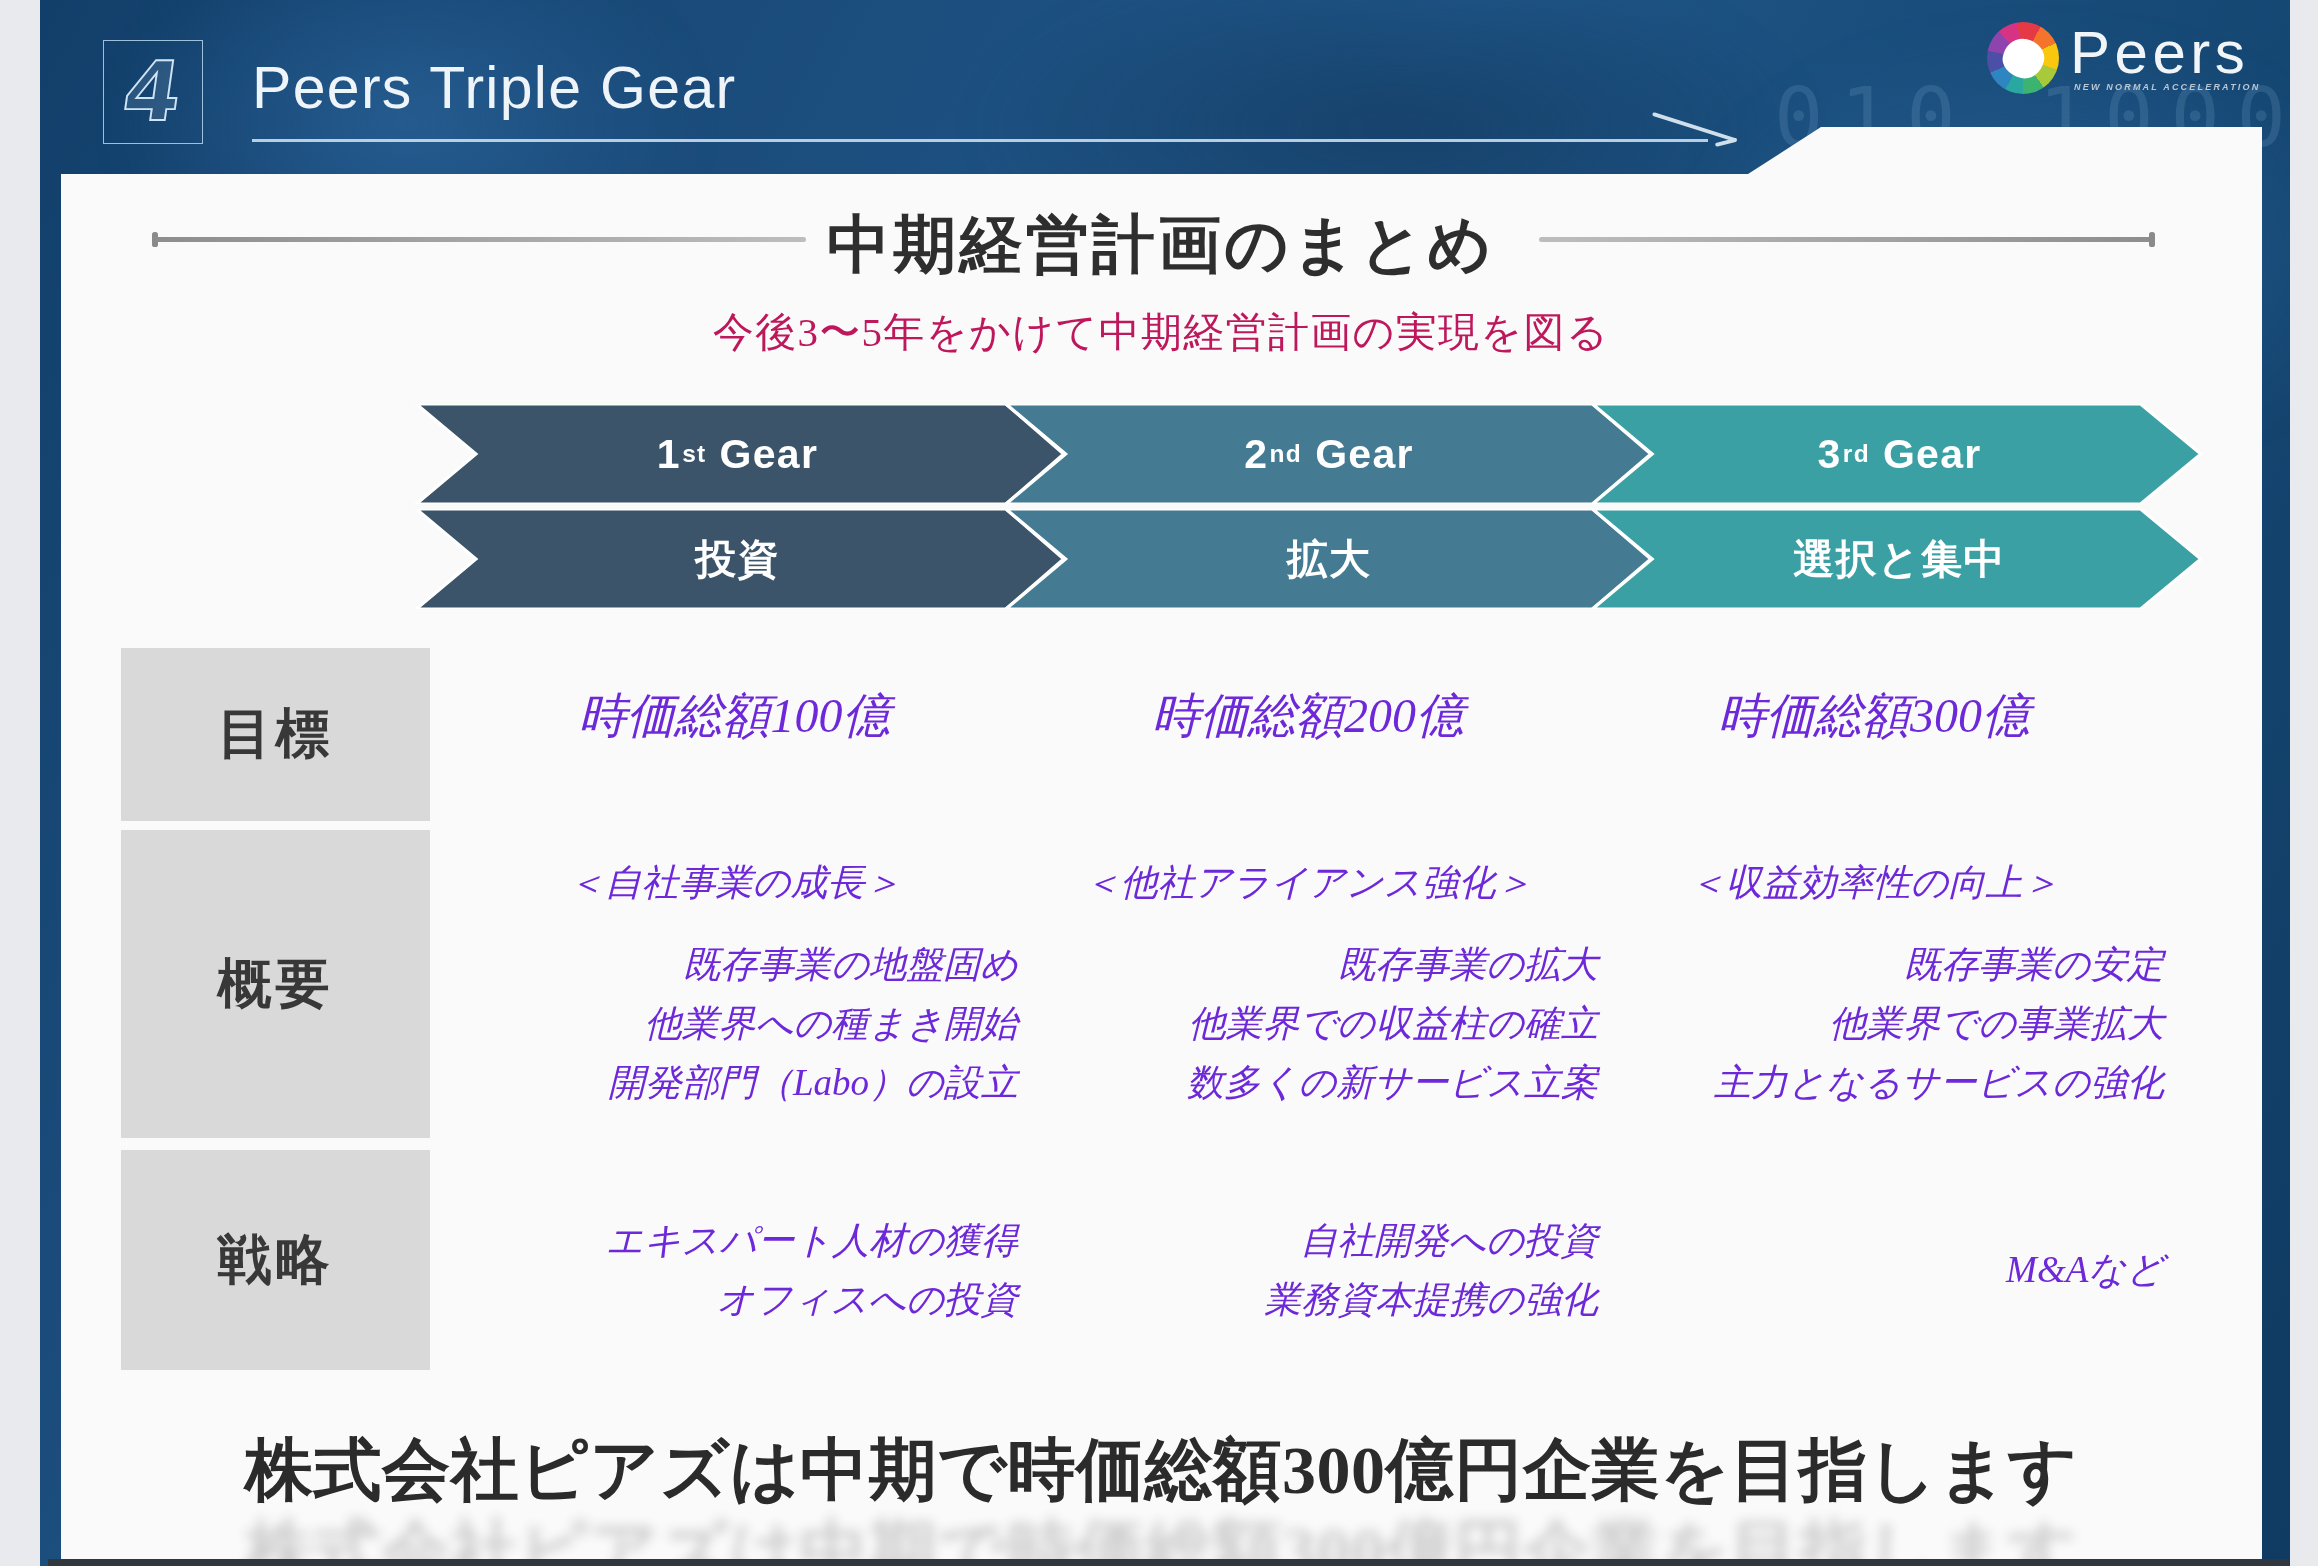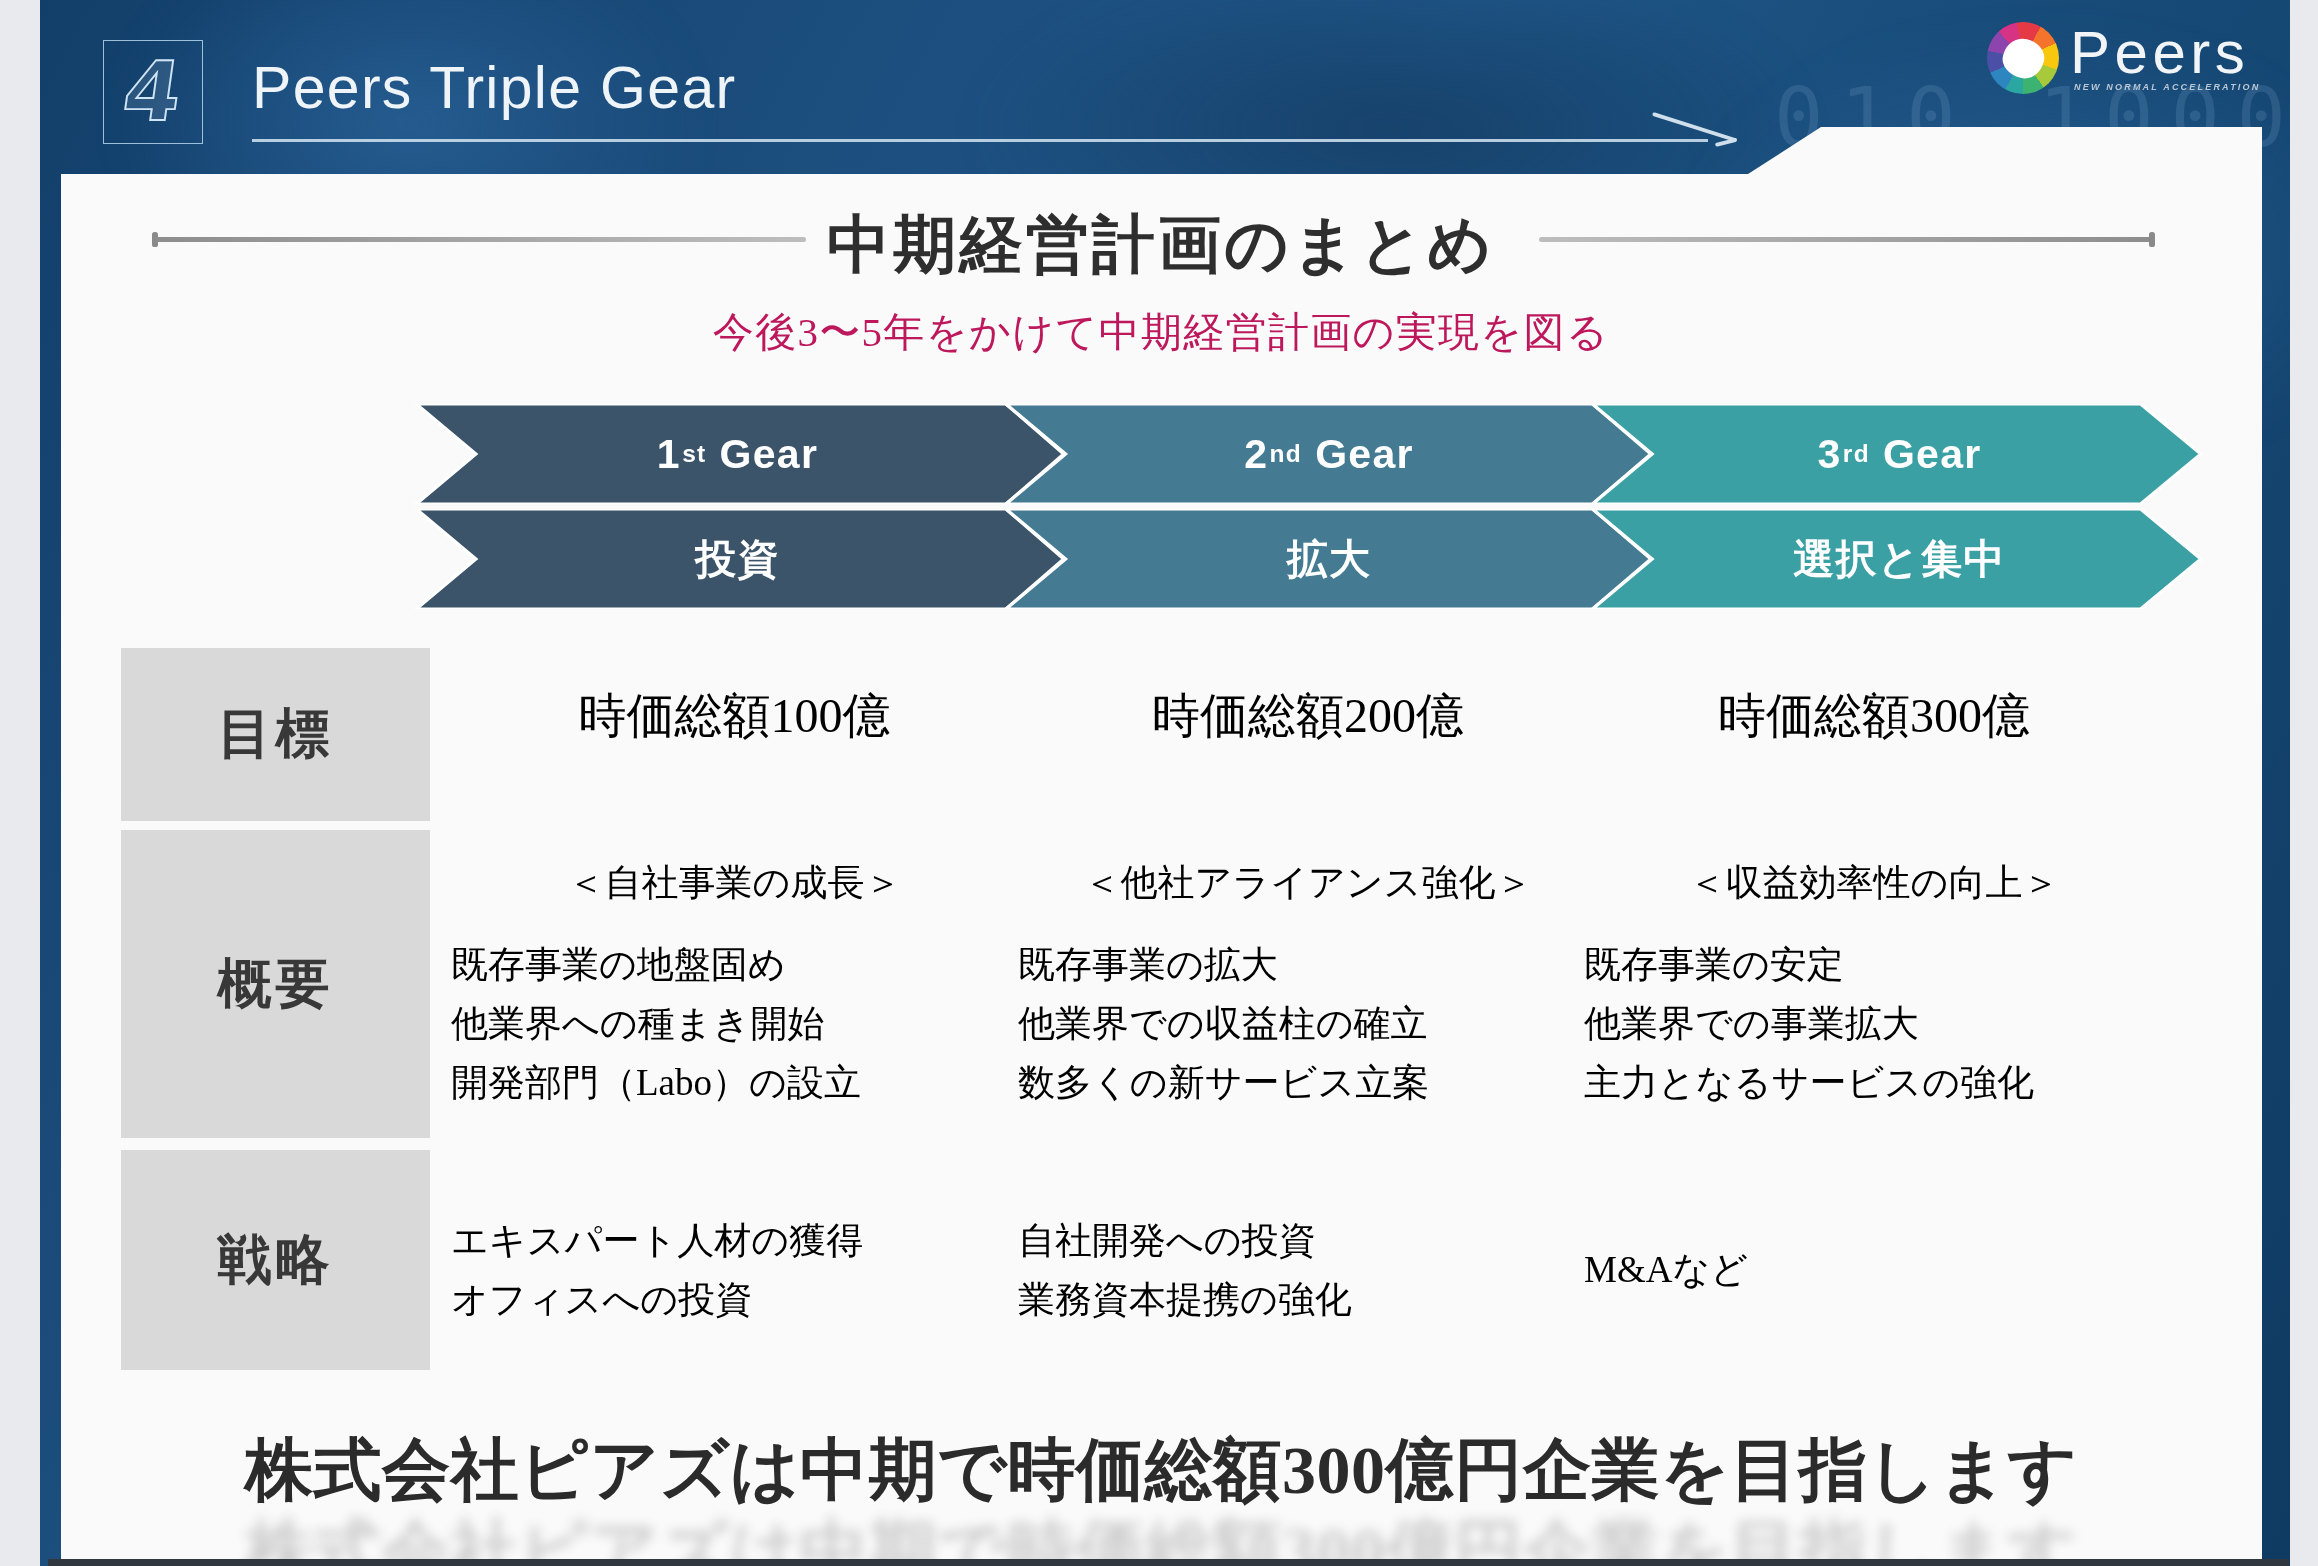--- a/index.html
+++ b/index.html
@@ -58,21 +58,21 @@
   .glabel.c1{left:412px;width:651px;} .glabel.c2{left:1005px;width:648px;} .glabel.c3{left:1594px;width:611px;}
   .glabel.b1{top:404px;} .glabel.b2{top:509px;}
   .glabel sup{font-size:24.5px;vertical-align:18px;margin-left:1.3px;}
   .glabel .gw{margin-left:13px;}
 
   
   .rowlabel{position:absolute;left:121px;width:309px;background:#d9d9d9;display:flex;align-items:center;justify-content:center;
     font-size:54px;font-weight:700;color:#383838;letter-spacing:3.9px;}
   .rl1{top:648px;height:173px;} .rl2{top:830px;height:308px;} .rl3{top:1150px;height:220px;}
 
-  .cell{position:absolute;color:#000000;text-align:left;white-space:nowrap;}
+  .cell{position:absolute;color:#6d28d9;text-align:right;white-space:nowrap;font-style:italic;}
   .col1{left:451px;width:567px;} .col2{left:1018px;width:580px;} .col3{left:1584px;width:580px;}
   .goal{top:684px;height:64px;font-size:48px;display:flex;align-items:center;justify-content:center;}
   .ovhead{top:857px;height:52px;font-size:37px;display:flex;align-items:center;justify-content:center;}
   .ovbody{top:935px;font-size:37px;line-height:59px;}
   .strat{top:1210px;height:119px;font-size:37px;line-height:59px;display:flex;flex-direction:column;justify-content:center;}
 
   .footer-statement{position:absolute;left:61px;top:1425px;width:2201px;text-align:center;font-size:68px;font-weight:700;
     color:#2b2b2b;letter-spacing:0.6px;white-space:nowrap;}
   .footer-ghost{top:1506px;filter:blur(5.8px);opacity:.22;}
 </style>

